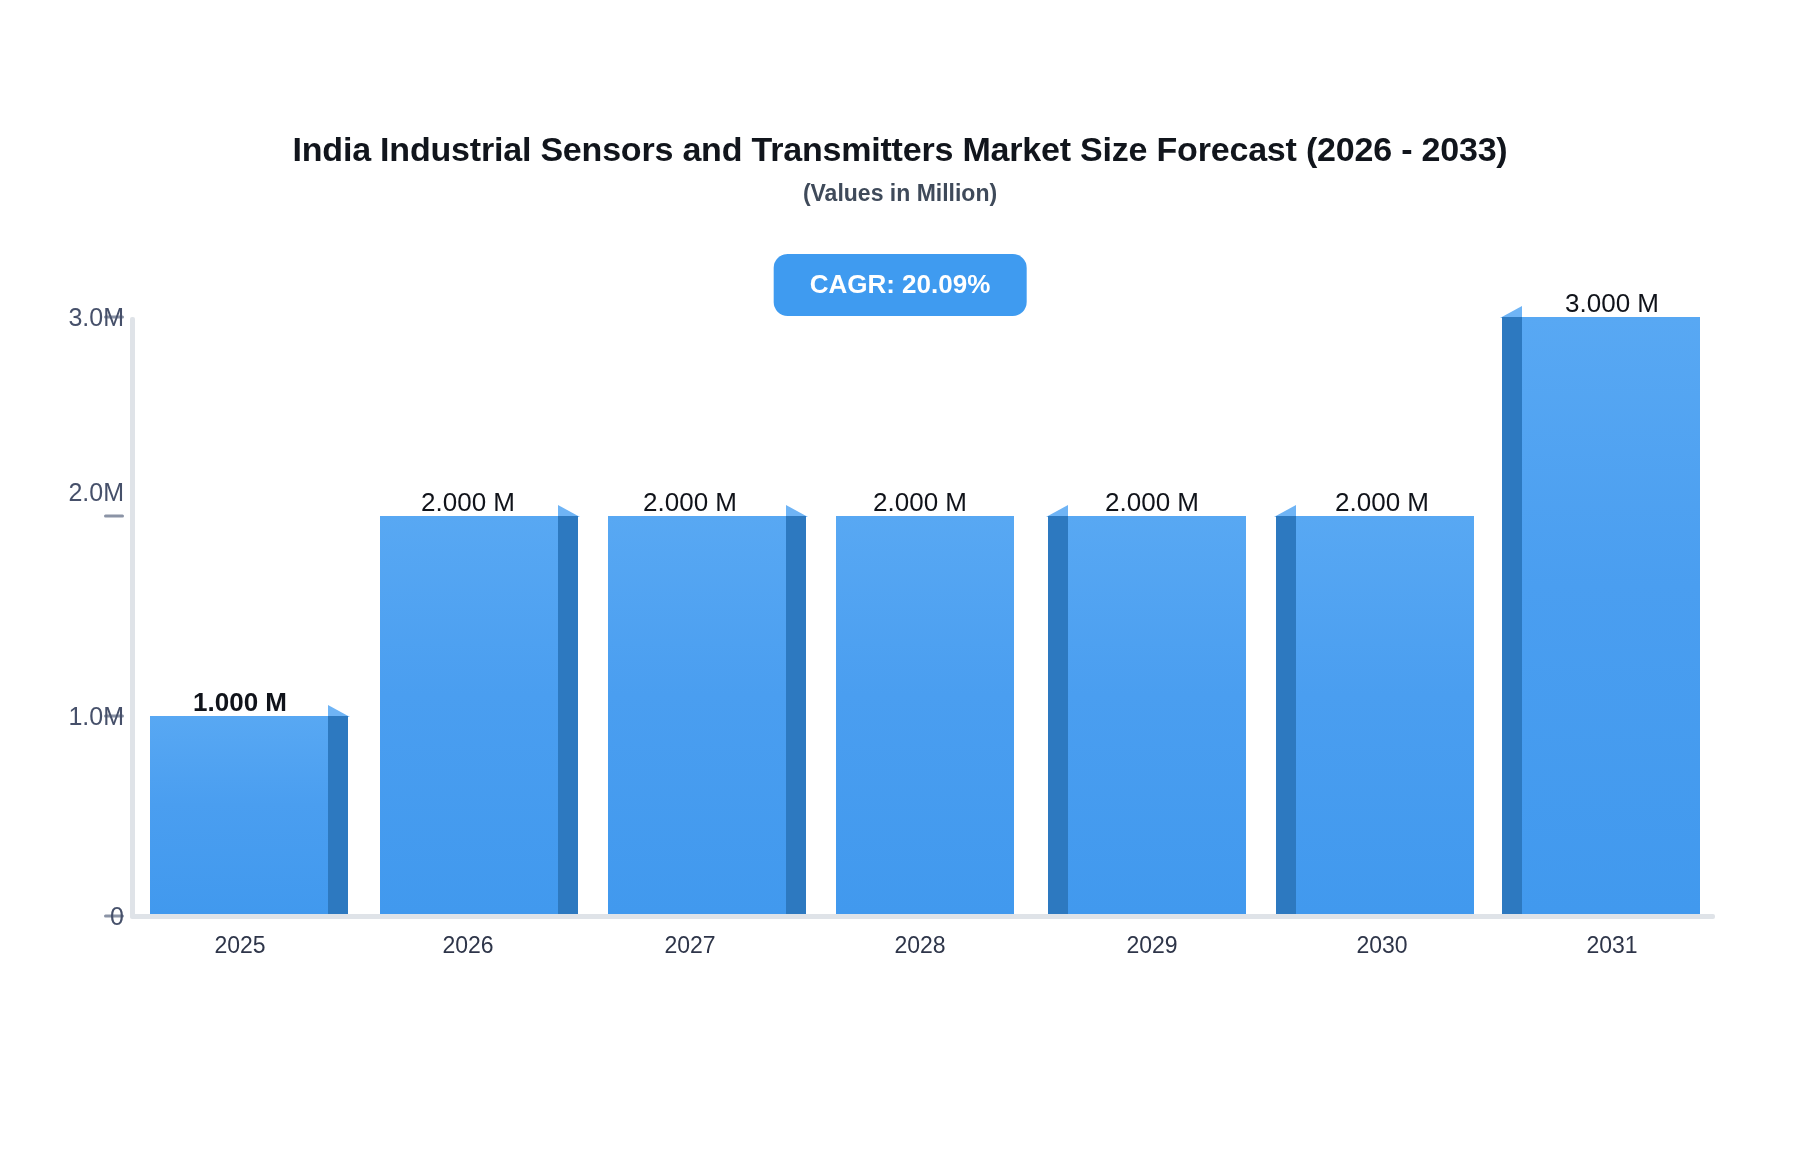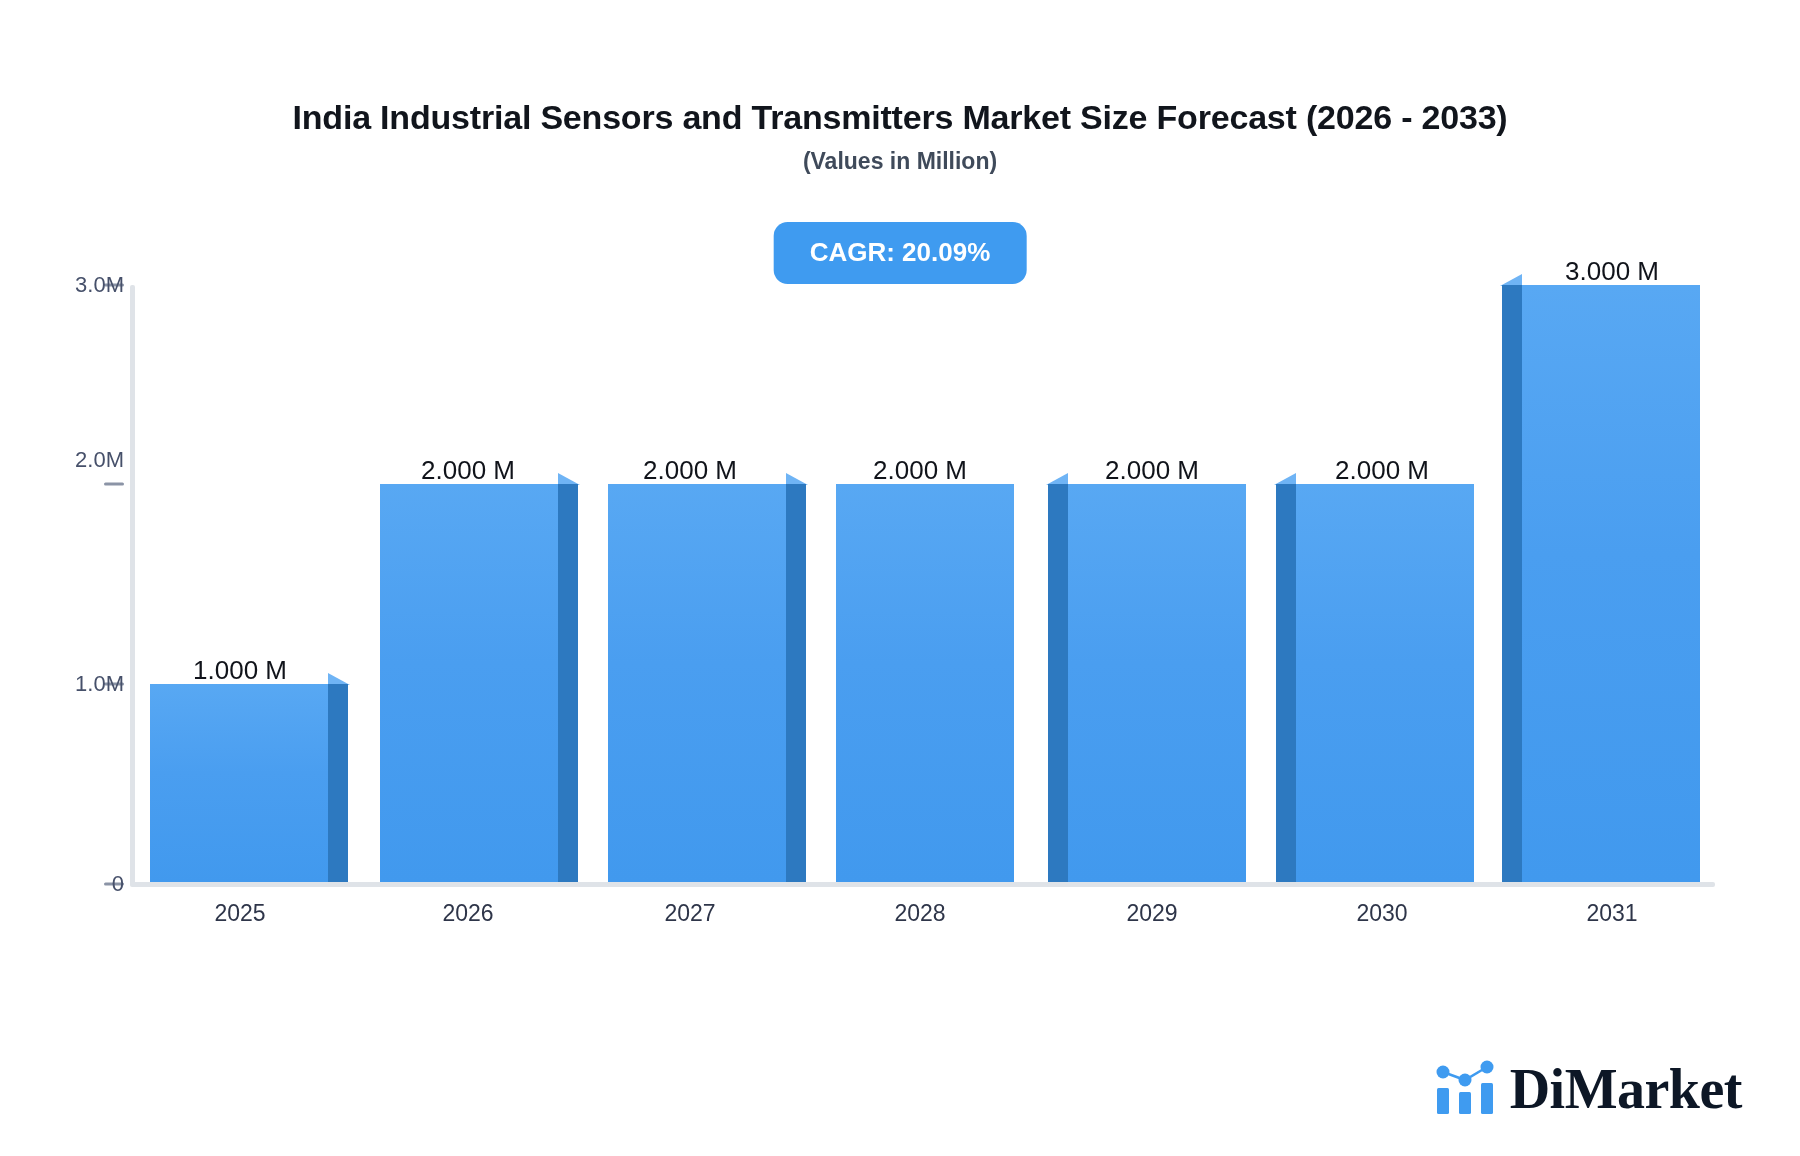--- a/index.html
+++ b/index.html
@@ -12,20 +12,21 @@
     height: 1156px;
     font-family: "Liberation Sans", sans-serif;
     position: relative;
     overflow: hidden;
   }
 
   .canvas {
     position: absolute;
     inset: 0;
     background: #ffffff;
+    margin-top: 32px;
   }
 
   
   .chart-title {
     position: absolute;
     left: 0;
     right: 0;
     top: 98px;
     text-align: center;
     font-size: 34px;
@@ -86,21 +87,21 @@
     height: 5px;
     background: #dfe3e8;
     border-radius: 2px;
   }
 
   .y-tick {
     position: absolute;
     left: 0;
     width: 124px;
     text-align: right;
-    font-size: 22px;
+    font-size: 25px;
     color: #46506a;
     transform: translateY(-50%);
   }
   .y-tick-dash {
     position: absolute;
     width: 20px;
     height: 3px;
     background: #8b94a6;
     left: 104px;
     transform: translateY(-50%);
@@ -195,21 +196,21 @@
     <div class="y-tick" style="top:684px">1.0M</div>
 
     <div class="y-tick-dash" style="top:884px"></div>
     <div class="y-tick" style="top:884px">0</div>
 
     <div class="bar-group" style="left:150px; top:684px; width:178px; height:198px;">
       <div class="bar-front"></div>
       <div class="bar-bevel right"></div>
       <div class="bar-side right"></div>
     </div>
-    <div class="bar-label" style="left:240px; top:655px;">1.000 M</div>
+    <div class="bar-label" style="left:240px; top:655px;font-weight:bold;">1.000 M</div>
 
     <div class="bar-group" style="left:380px; top:484px; width:178px; height:398px;">
       <div class="bar-front"></div>
       <div class="bar-bevel right"></div>
       <div class="bar-side right"></div>
     </div>
     <div class="bar-label" style="left:468px; top:455px;">2.000 M</div>
 
     <div class="bar-group" style="left:608px; top:484px; width:178px; height:398px;">
       <div class="bar-front"></div>
@@ -246,26 +247,14 @@
 
     <div class="x-tick" style="left:240px">2025</div>
     <div class="x-tick" style="left:468px">2026</div>
     <div class="x-tick" style="left:690px">2027</div>
     <div class="x-tick" style="left:920px">2028</div>
     <div class="x-tick" style="left:1152px">2029</div>
     <div class="x-tick" style="left:1382px">2030</div>
     <div class="x-tick" style="left:1612px">2031</div>
   </div>
 
-  <div class="logo">
-    <svg class="logo-mark" width="62" height="58" viewBox="0 0 62 58">
-      <circle cx="9" cy="14" r="6.5" fill="#3f9bf0"></circle>
-      <circle cx="31" cy="22" r="6.5" fill="#3f9bf0"></circle>
-      <circle cx="53" cy="9" r="6.5" fill="#3f9bf0"></circle>
-      <path d="M9 14 L31 22 L53 9" stroke="#3f9bf0" stroke-width="2.5" fill="none"></path>
-      <rect x="3" y="30" width="12" height="26" rx="1.5" fill="#3f9bf0"></rect>
-      <rect x="25" y="34" width="12" height="22" rx="1.5" fill="#3f9bf0"></rect>
-      <rect x="47" y="25" width="12" height="31" rx="1.5" fill="#3f9bf0"></rect>
-    </svg>
-    <span class="logo-text">DiMarket</span>
-  </div>
 
 </div>
 
 </body></html>

